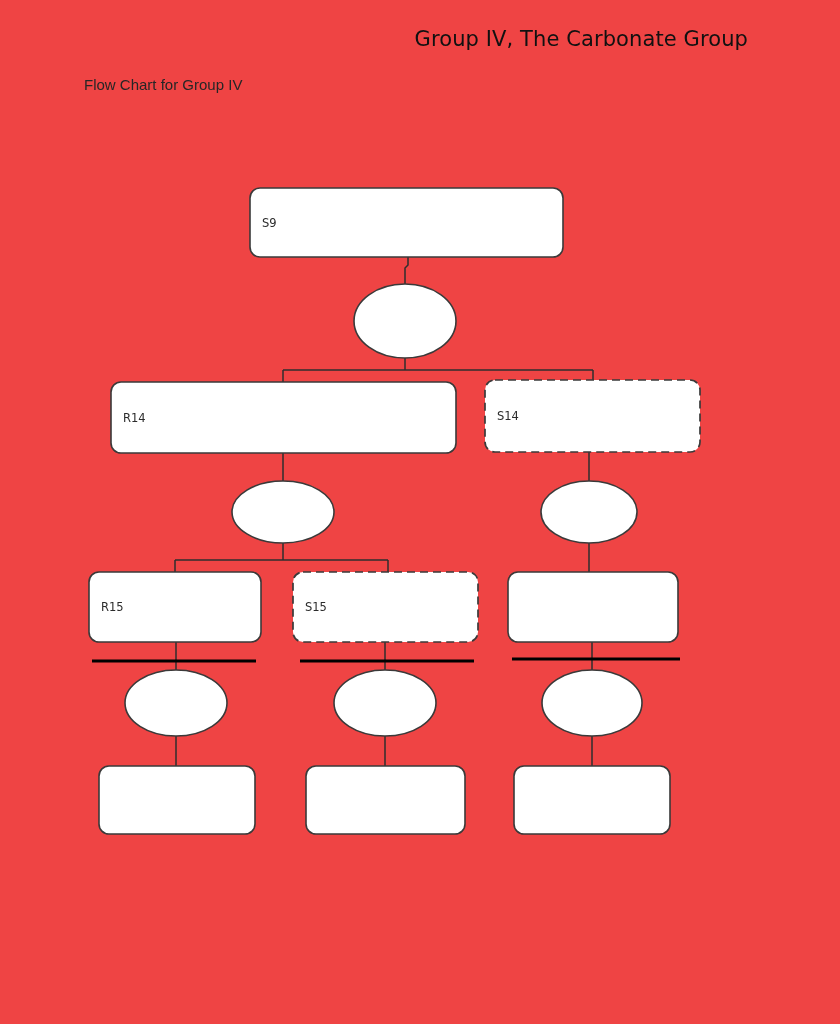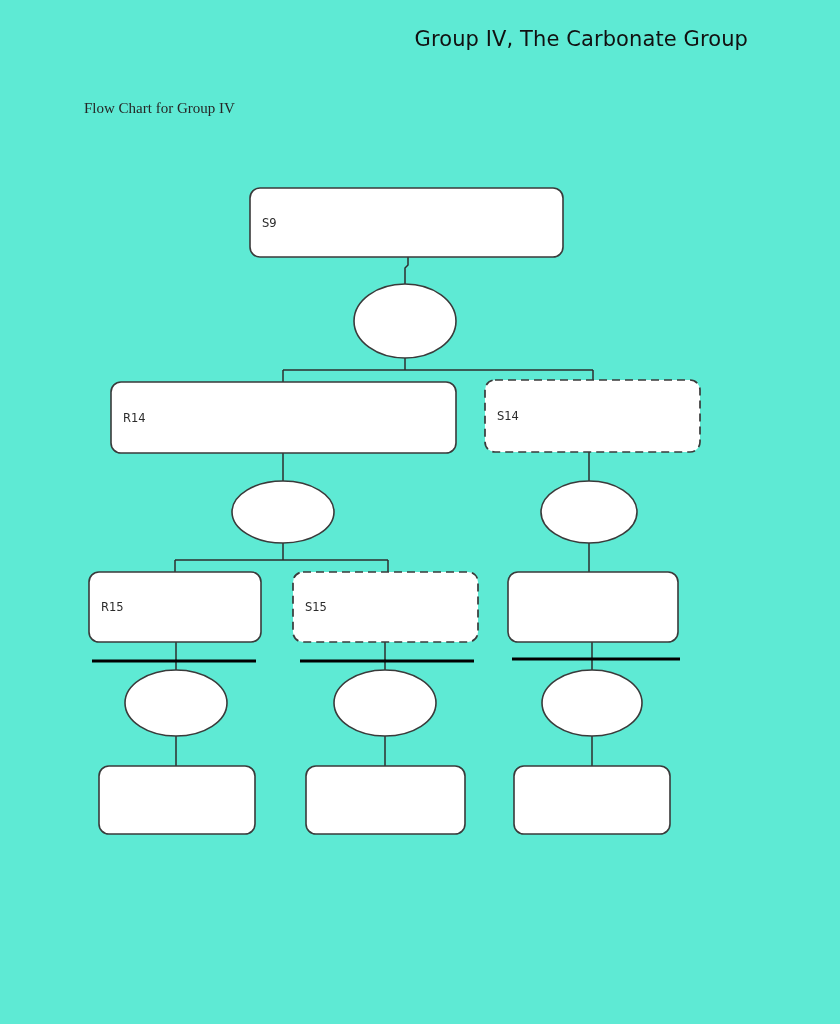--- a/index.html
+++ b/index.html
@@ -12,45 +12,44 @@
     width: 840px;
     height: 1024px;
     position: relative;
     font-family: "Liberation Sans", sans-serif;
     color: #1a1a1a;
     overflow: hidden;
   }
   .page {
     position: absolute;
     inset: 0;
-    background: #5eead4;
+    background: #ef4444;
   }
   .doc-title {
     position: absolute;
     left: 0;
     right: 92px;
     top: 27px;
     text-align: right;
     font-family: "DejaVu Sans", sans-serif;
     font-size: 21px;
     font-weight: 400;
     letter-spacing: 0.1px;
     color: #111111;
     white-space: nowrap;
   }
   .doc-subtitle {
     position: absolute;
     left: 84px;
     top: 76px;
-    font-family: Liberation Serif, serif;
+    font-family: Liberation Sans, sans-serif;
     font-size: 15px;
     font-weight: 400;
     color: #262626;
     white-space: nowrap;
-    margin-top: 24px;
   }
   .flow-svg {
     position: absolute;
     left: 0;
     top: 0;
   }
   .node-box {
     fill: #ffffff;
     stroke: #3a3a3a;
     stroke-width: 1.6;

